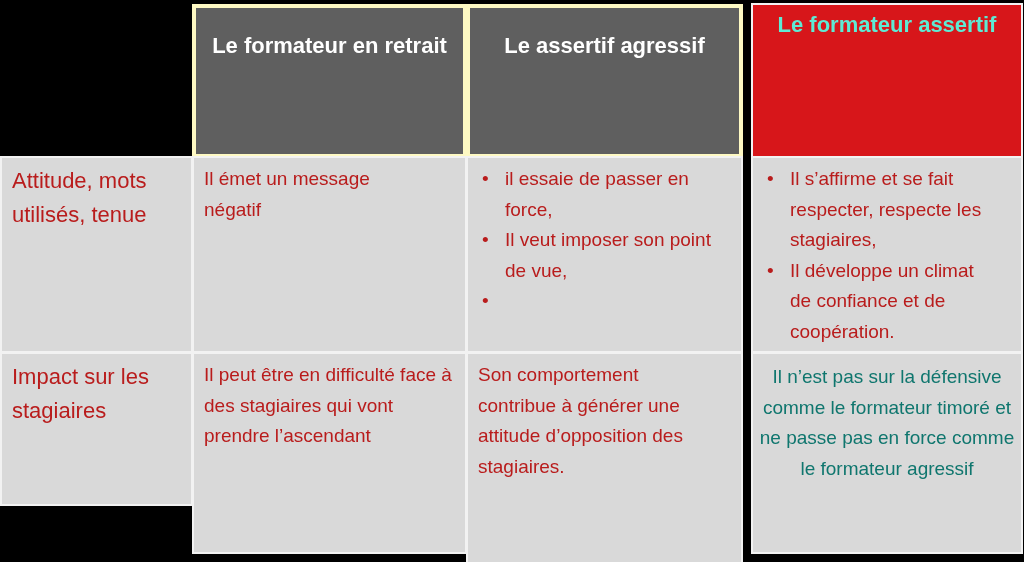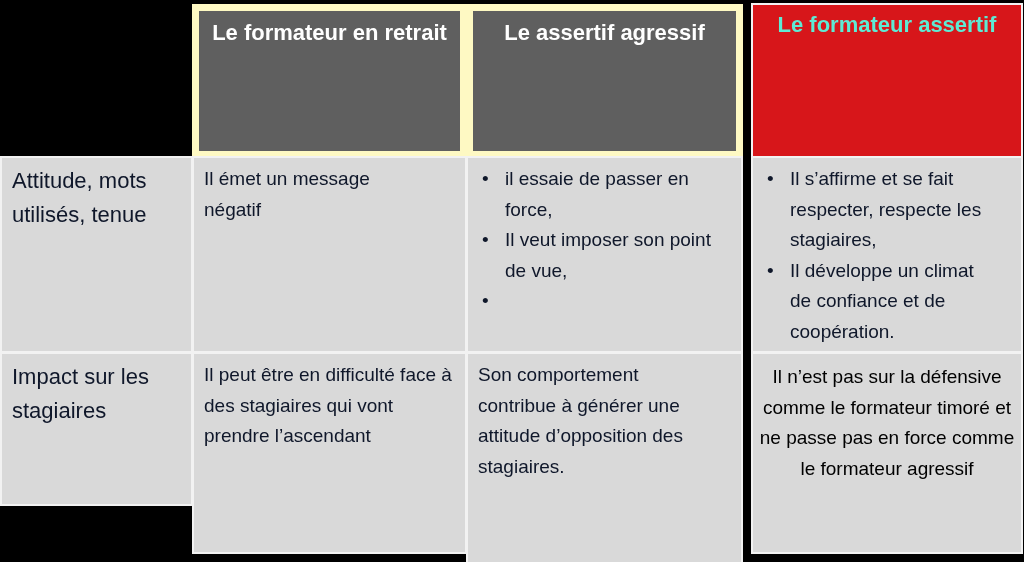--- a/index.html
+++ b/index.html
@@ -14,48 +14,48 @@
     box-sizing: border-box;
   }
   .hdr-black { background: #000000; }
   .hdr-grey {
     background: #5f5f5f;
     color: #ffffff;
     font-weight: bold;
     font-size: 22px;
     line-height: 32px;
     text-align: center;
-    padding: 6px 8px 0 8px;
-    border: 7px solid #fef9c3;
+    padding: 22px 8px 0 8px;
+    border: 4px solid #fef9c3;
   }
   .hdr-red {
     background: #d7161a;
     color: #5eead4;
     font-weight: bold;
     font-size: 22px;
     line-height: 32px;
     text-align: center;
     padding: 4px 4px 0 4px;
     border: 2px solid #f2f2f2;
   }
   .body-cell {
     background: #d9d9d9;
-    color: #0f172a;
+    color: #b91c1c;
     font-size: 19px;
     line-height: 30.5px;
     padding: 6px 10px 0 10px;
     border: 2px solid #f2f2f2;
   }
   .row-label {
     font-size: 22px;
     line-height: 34px;
     padding: 6px 10px 0 10px;
   }
   .red-text {
-    color: #000000;
+    color: #0f766e;
     text-align: center;
     padding: 8px 6px 0 6px;
   }
   ul.bullets { list-style: none; margin: 0; padding: 0; }
   ul.bullets li {
     position: relative;
     padding-left: 27px;
   }
   ul.bullets li .bullet {
     position: absolute; left: 4px; top: 0;

